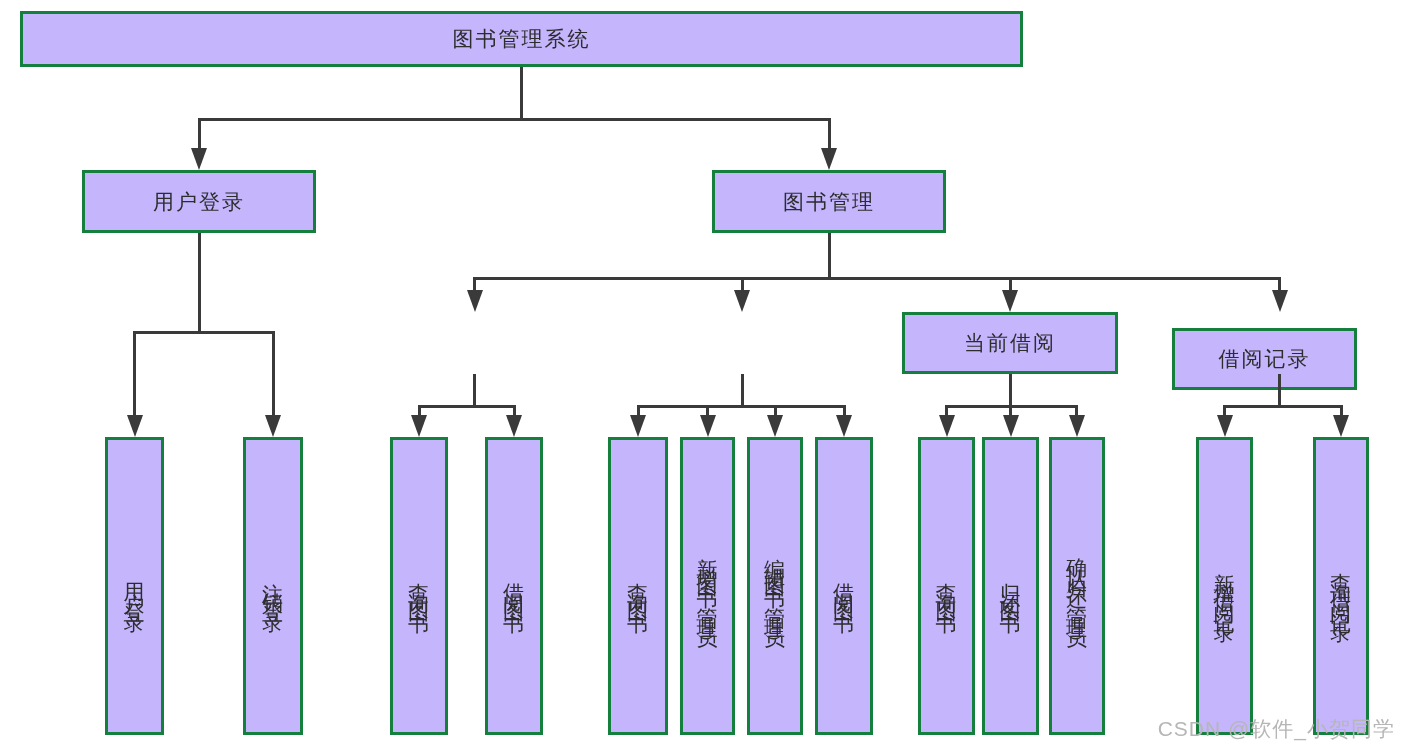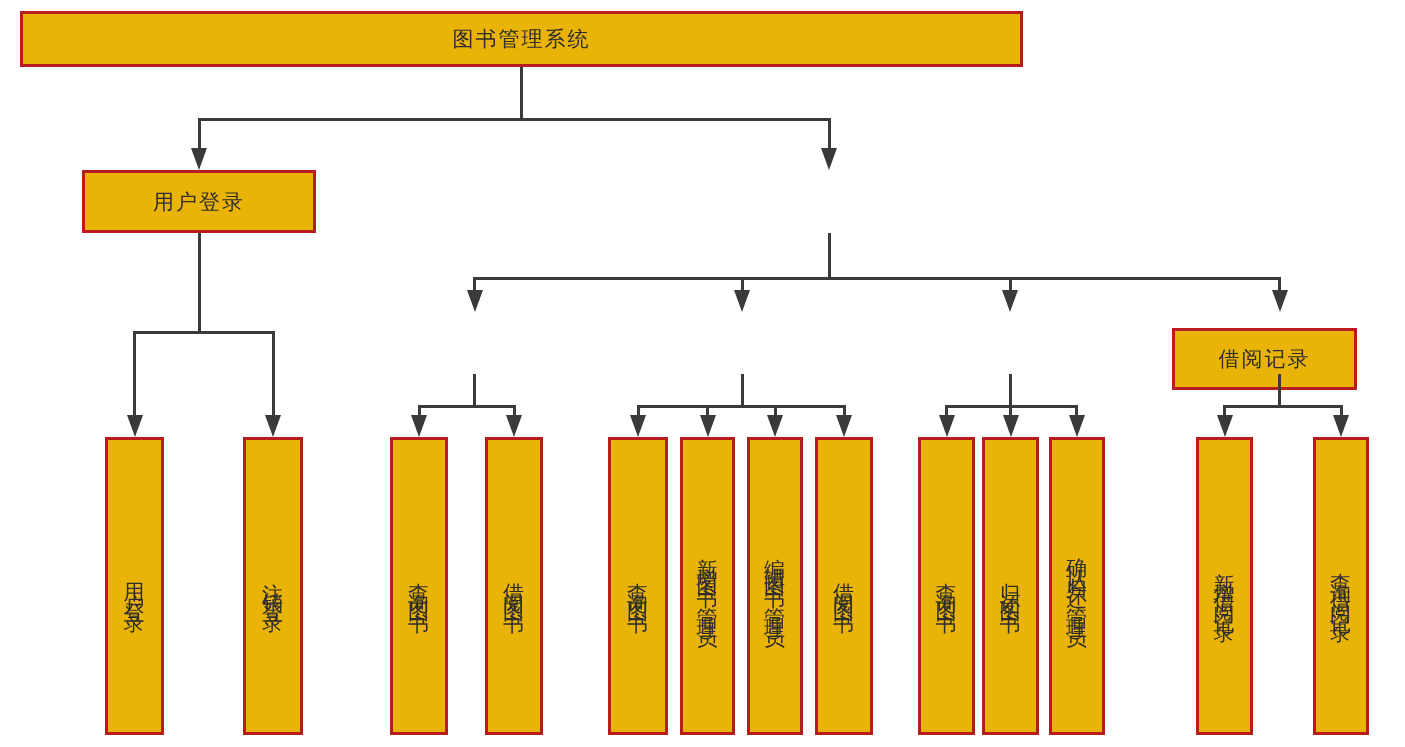--- a/index.html
+++ b/index.html
@@ -4,21 +4,21 @@
 <style>
   html,body { margin:0; padding:0; background:#ffffff; }
   .stage {
     position:relative; width:1405px; height:747px;
     background:#ffffff; overflow:hidden;
     font-family:"Liberation Sans","DejaVu Sans",sans-serif;
     color:#2d2d2d;
   }
   .node {
     position:absolute; box-sizing:border-box;
-    border:3px solid #b91c1c; background:#eab308;
+    border:3px solid #15803d; background:#c4b5fd;
     display:flex; align-items:center; justify-content:center;
   }
   .node.h span { font-size:21px; letter-spacing:2px; white-space:nowrap; }
   .node.v span {
     writing-mode:vertical-rl; text-orientation:mixed;
     font-size:21px; letter-spacing:10px; line-height:1.1; white-space:nowrap;
   }
   .hline { position:absolute; height:3px; background:#3a3a3a; }
   .vline { position:absolute; width:3px;  background:#3a3a3a; }
   .arrow {
@@ -37,23 +37,29 @@
 <div class="stage">
 
   <div class="node h" style="left:20px;top:11px;width:1003px;height:56px">
     <span>图书管理系统</span>
   </div>
 
   <div class="node h" style="left:82px;top:170px;width:234px;height:63px">
     <span>用户登录</span>
   </div>
 
+  <div class="node h" style="left:712px;top:170px;width:234px;height:63px">
+    <span>图书管理</span>
+  </div>
 
 
 
+  <div class="node h" style="left:902px;top:312px;width:216px;height:62px">
+    <span>当前借阅</span>
+  </div>
 
   <div class="node h" style="left:1172px;top:328px;width:185px;height:62px">
     <span>借阅记录</span>
   </div>
 
   <div class="node v" style="left:105px;top:437px;width:59px;height:298px">
     <span>用户登录</span>
   </div>
   <div class="node v" style="left:243px;top:437px;width:60px;height:298px">
     <span>注销登录</span>
@@ -148,14 +154,15 @@
   <div class="vline" style="left:1075px;top:405px;height:10px"></div>
   <div class="arrow" style="left:1069px;top:415px"></div>
 
   <div class="vline" style="left:1278px;top:374px;height:34px"></div>
   <div class="hline" style="left:1223px;top:405px;width:119px"></div>
   <div class="vline" style="left:1223px;top:405px;height:10px"></div>
   <div class="arrow" style="left:1217px;top:415px"></div>
   <div class="vline" style="left:1340px;top:405px;height:10px"></div>
   <div class="arrow" style="left:1333px;top:415px"></div>
 
+  <div class="watermark">CSDN @软件_小贺同学</div>
 
 </div>
 
 </body></html>

